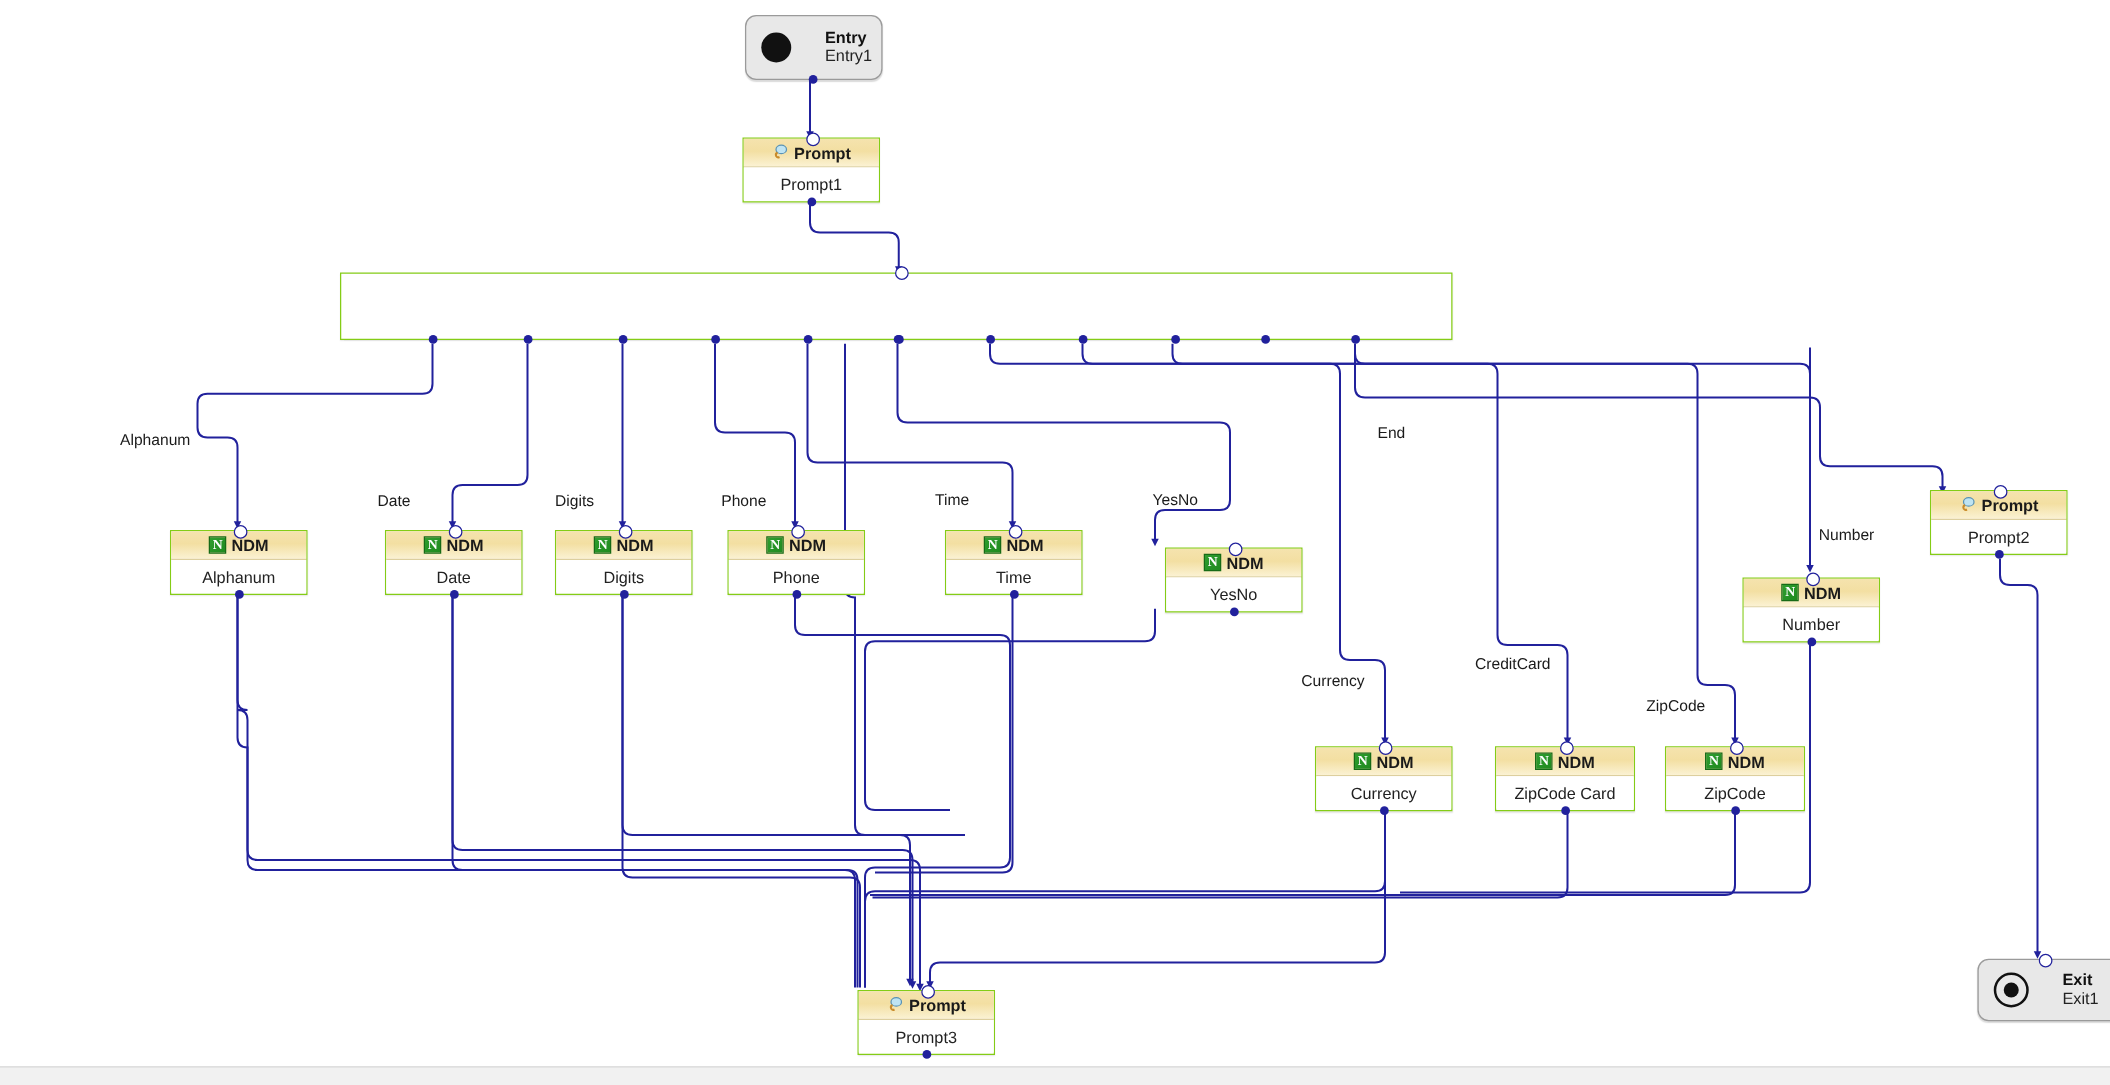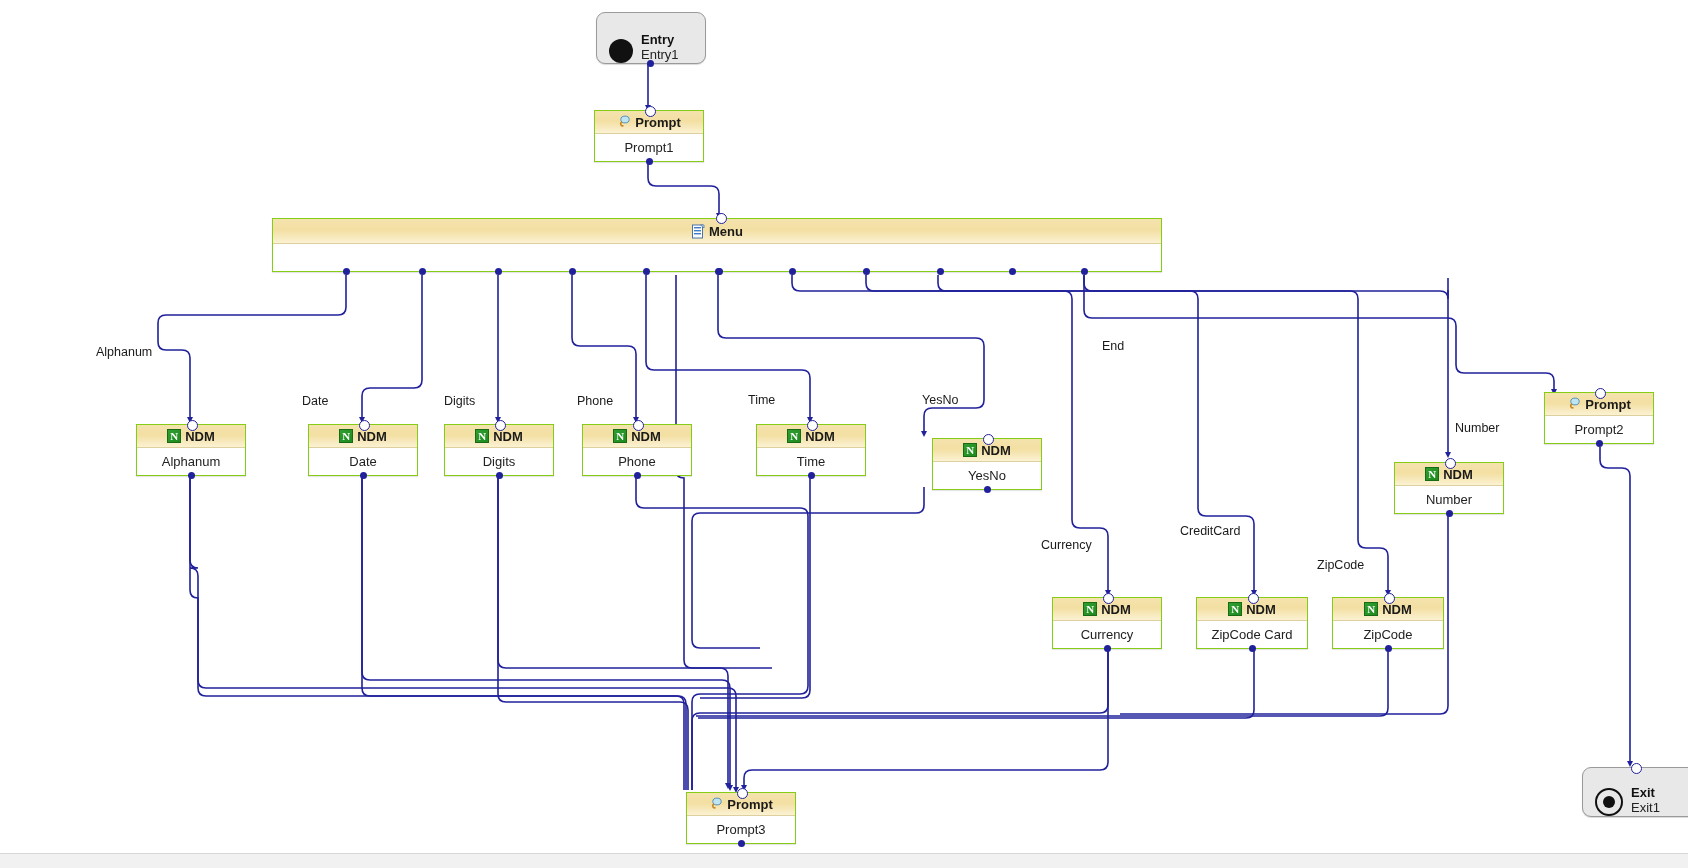--- a/index.html
+++ b/index.html
@@ -26,22 +26,23 @@
     position: absolute;
     box-sizing: border-box;
   }
   
   .terminator {
     border: 1px solid #9a9a9a;
     border-radius: 9px;
     background: #e8e8e8;
     box-shadow: 0 1px 1px rgba(0,0,0,.15);
     display: flex;
-    align-items: flex-end;
+    align-items: center;
     padding: 0 6px;
+    gap: 19px;
   }
   .terminator .bullet {
     width: 24px; height: 24px;
     border-radius: 50%;
     background: #111;
     flex: 0 0 auto;
     margin: 0 8px 0 6px;
   }
   .terminator .bullseye {
     width: 24px; height: 24px;
@@ -241,32 +242,20 @@
         </svg>
       </span>
       <span>Prompt</span>
     </div>
     <div class="body">Prompt1</div>
     <div class="port in" style="left:50px; top:-5px;"></div>
     <div class="port" style="left:51px; bottom:-4px;"></div>
   </div>
 
   <div class="node boxnode menunode" style="left:272px; top:218px; width:890px; height:54px;">
-    <div class="hdr">
-      <span class="ico">
-        <svg width="14" height="15" viewBox="0 0 14 15">
-          <rect x="1.5" y="1" width="10" height="13" fill="#ffffff" stroke="#4a73a8" stroke-width="1"></rect>
-          <rect x="3" y="3" width="7" height="1.4" fill="#3f7cc4"></rect>
-          <rect x="3" y="6" width="7" height="1.4" fill="#3f7cc4"></rect>
-          <rect x="3" y="9" width="7" height="1.4" fill="#3f7cc4"></rect>
-          <path d="M9.5 1 L13 1 L13 4 z" fill="#d8e6f6" stroke="#4a73a8" stroke-width=".8"></path>
-        </svg>
-      </span>
-      <span>Menu</span>
-    </div>
     <div class="port in" style="left:443px; top:-6px;"></div>
     <div class="port" style="left:70px; bottom:-4px;"></div>
     <div class="port" style="left:146px; bottom:-4px;"></div>
     <div class="port" style="left:222px; bottom:-4px;"></div>
     <div class="port" style="left:296px; bottom:-4px;"></div>
     <div class="port" style="left:370px; bottom:-4px;"></div>
     <div class="port" style="left:443px; bottom:-4px;"></div>
     <div class="port" style="left:442px; bottom:-4px;"></div>
     <div class="port" style="left:516px; bottom:-4px;"></div>
     <div class="port" style="left:590px; bottom:-4px;"></div>

